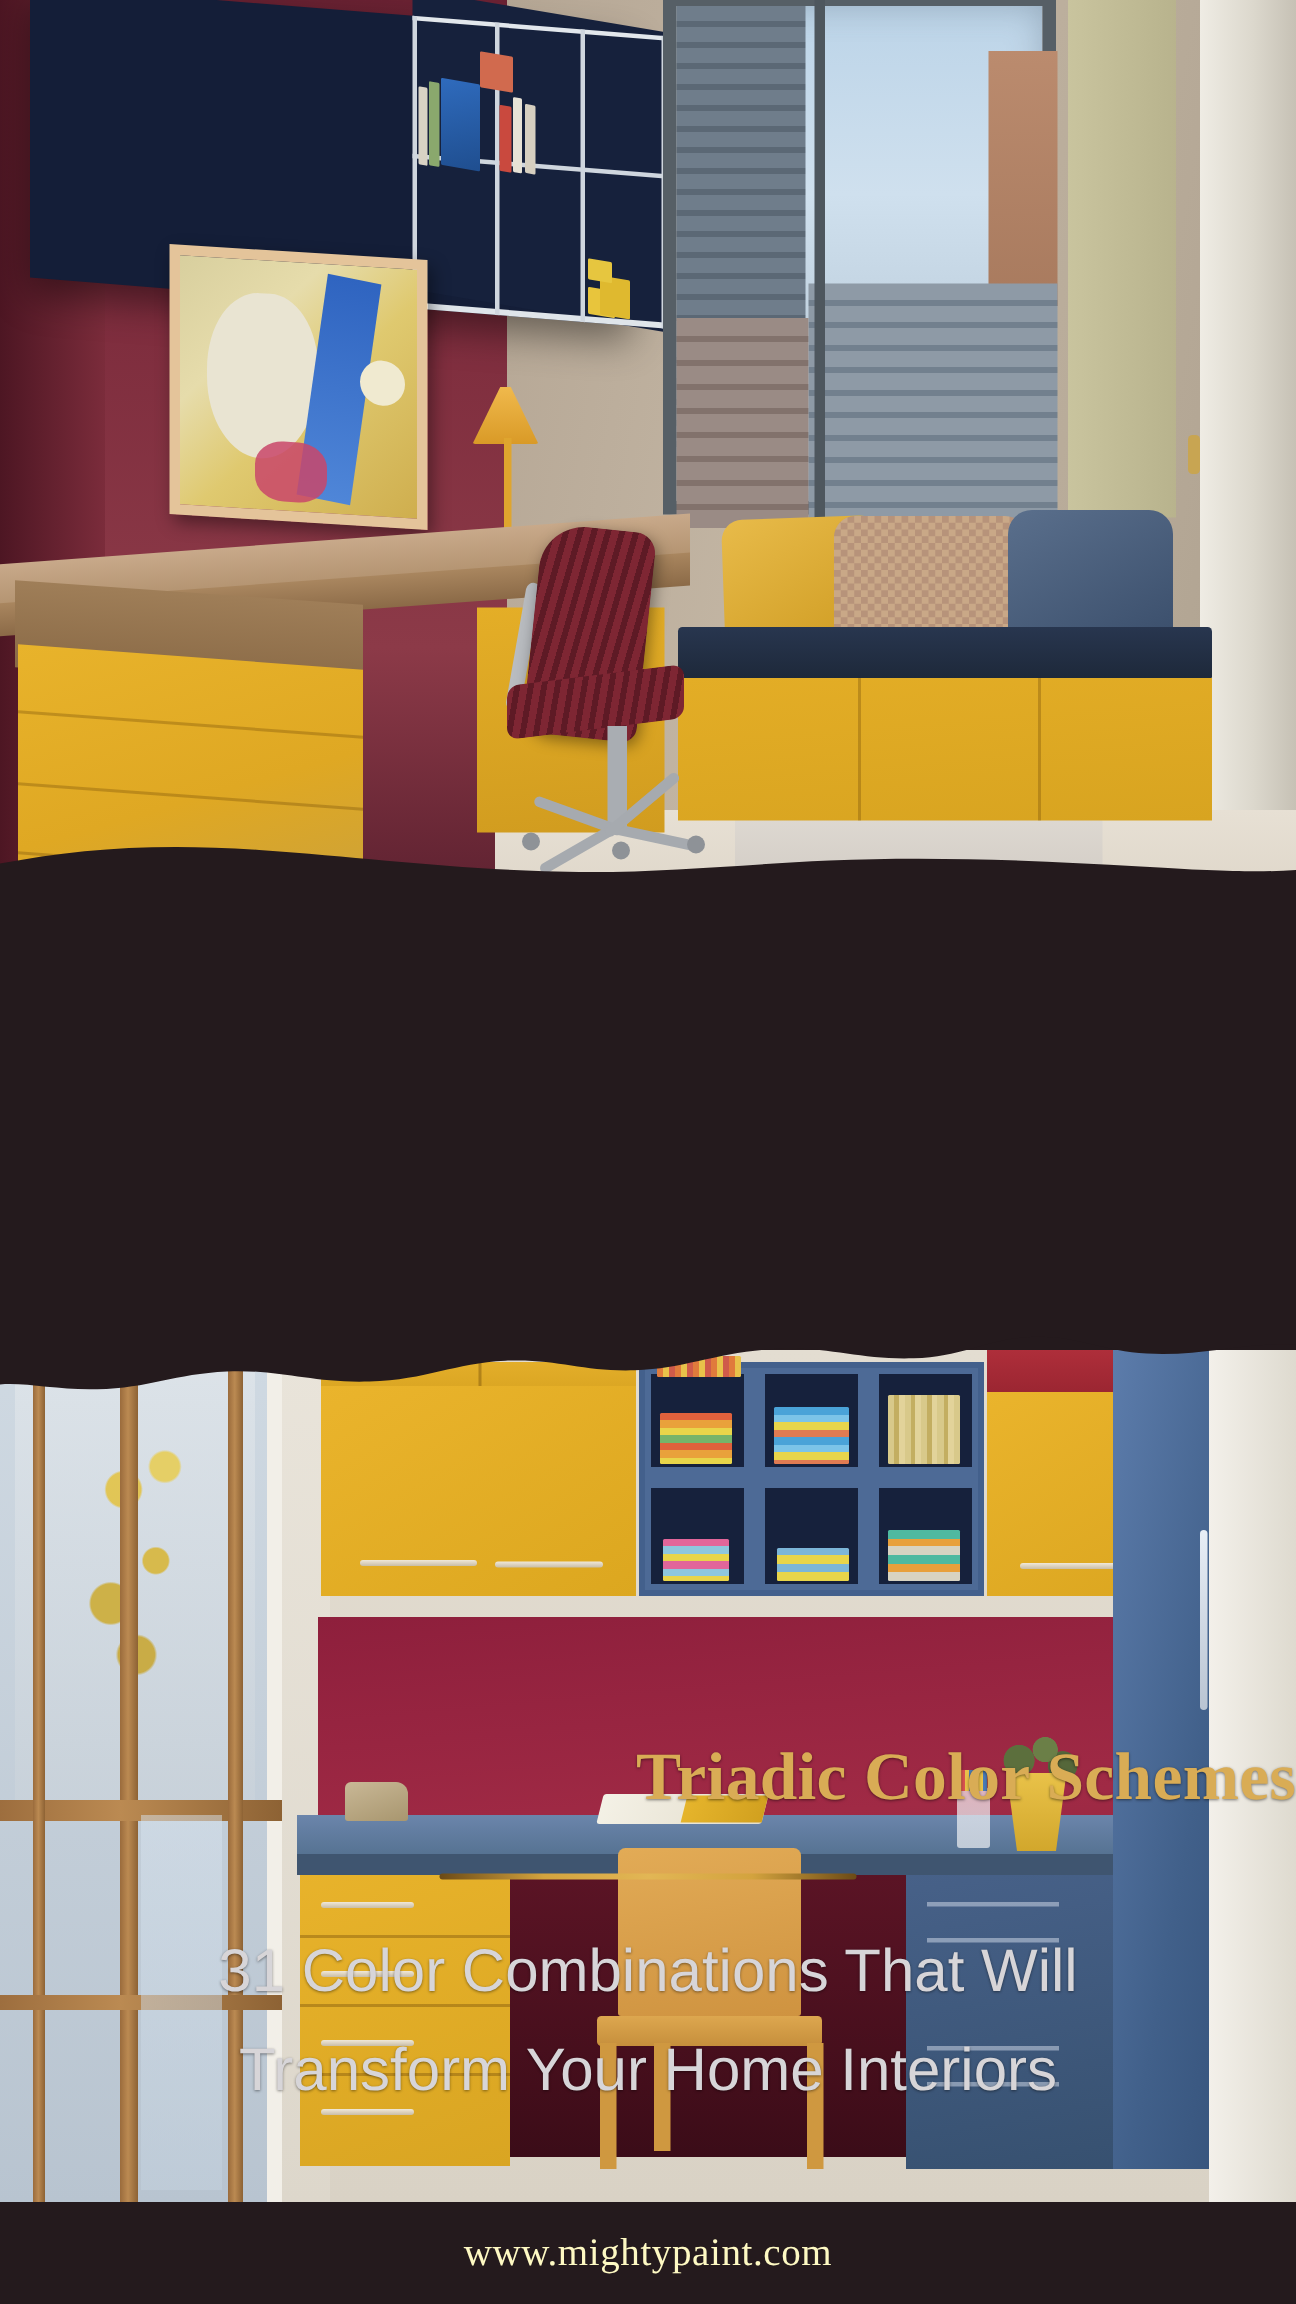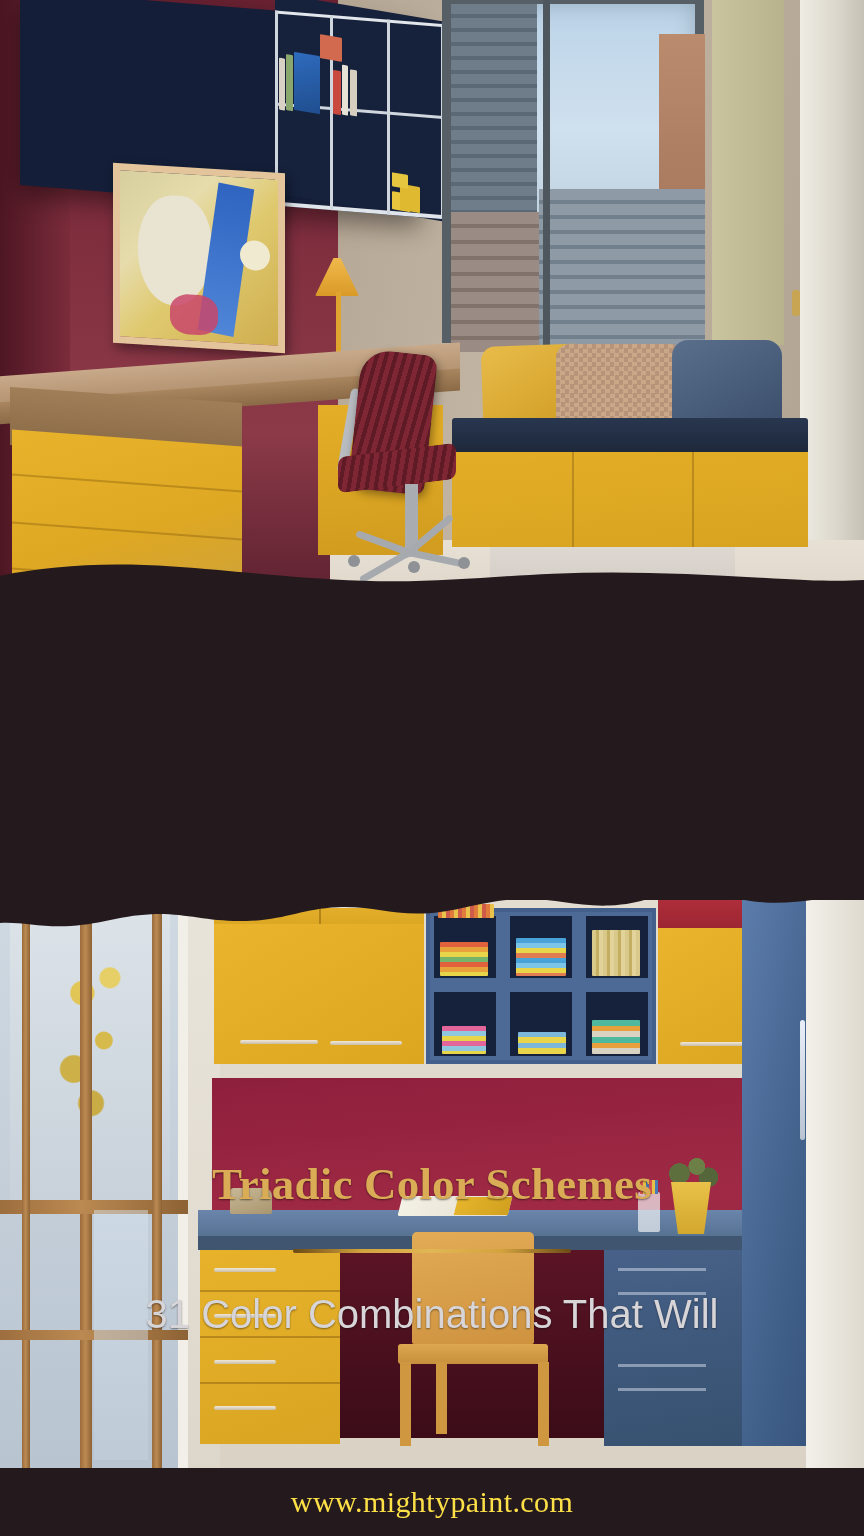--- a/index.html
+++ b/index.html
@@ -210,21 +210,21 @@
   .banner{
     position:absolute; left:0; top:546px; width:864px; height:396px;
     background:#241A1D;
     -webkit-mask-image:var(--m); mask-image:var(--m);
     -webkit-mask-size:100% 100%; mask-size:100% 100%;
     -webkit-mask-repeat:no-repeat; mask-repeat:no-repeat;
   }
   .banner-content{ position:absolute; left:0; top:546px; width:864px; height:396px; }
 
   .pin-title{
-    position:absolute; left:0; top:612px; width:864px; text-align:center;
+    position:absolute; left:0; top:612px; width:864px; text-align:right;
     font-family:"Liberation Serif", serif; font-weight:700;
     font-size:45px; letter-spacing:.2px; color:#D9AC55;
     text-shadow:0 1px 2px rgba(0,0,0,.5);
   }
   .pin-divider{
     position:absolute; left:293px; top:703px; width:278px; height:4px;
     background:linear-gradient(90deg,#6b4a16,#d3a33e 25%,#e2b655 50%,#d3a33e 75%,#6b4a16);
     border-radius:2px;
   }
   .pin-subtitle{
@@ -233,21 +233,21 @@
     font-size:40px; line-height:66px; color:#D7D5D8;
     text-shadow:0 1px 2px rgba(0,0,0,.45);
   }
 
   
   .footer{
     position:absolute; left:0; top:1468px; width:864px; height:68px;
     background:#241A1D; display:flex; align-items:center; justify-content:center;
   }
   .footer-url{
-    font-family:"Liberation Serif", serif; font-size:30px; color:#fde047;
+    font-family:"Liberation Serif", serif; font-size:26px; color:#fef9c3;
     letter-spacing:.4px;
   }
 </style>
 </head>
 <body>
 
 <div class="pin">
 
   <div class="photo-top">
     <div class="p1-wall-taupe"></div>
@@ -443,20 +443,21 @@
     </defs>
   </svg>
 
   <div class="banner" style="clip-path:url(#tornClip); -webkit-clip-path:url(#tornClip);"></div>
 
   <div class="banner-content">
     <div class="pin-title">Triadic Color Schemes</div>
     <div class="pin-divider"></div>
     <div class="pin-subtitle">
       <span>31 Color Combinations That Will</span><br>
+      <span>Transform Your Home Interiors</span>
     </div>
   </div>
 
   <div class="footer">
     <span class="footer-url">www.mightypaint.com</span>
   </div>
 
 </div>
 
 </body></html>

